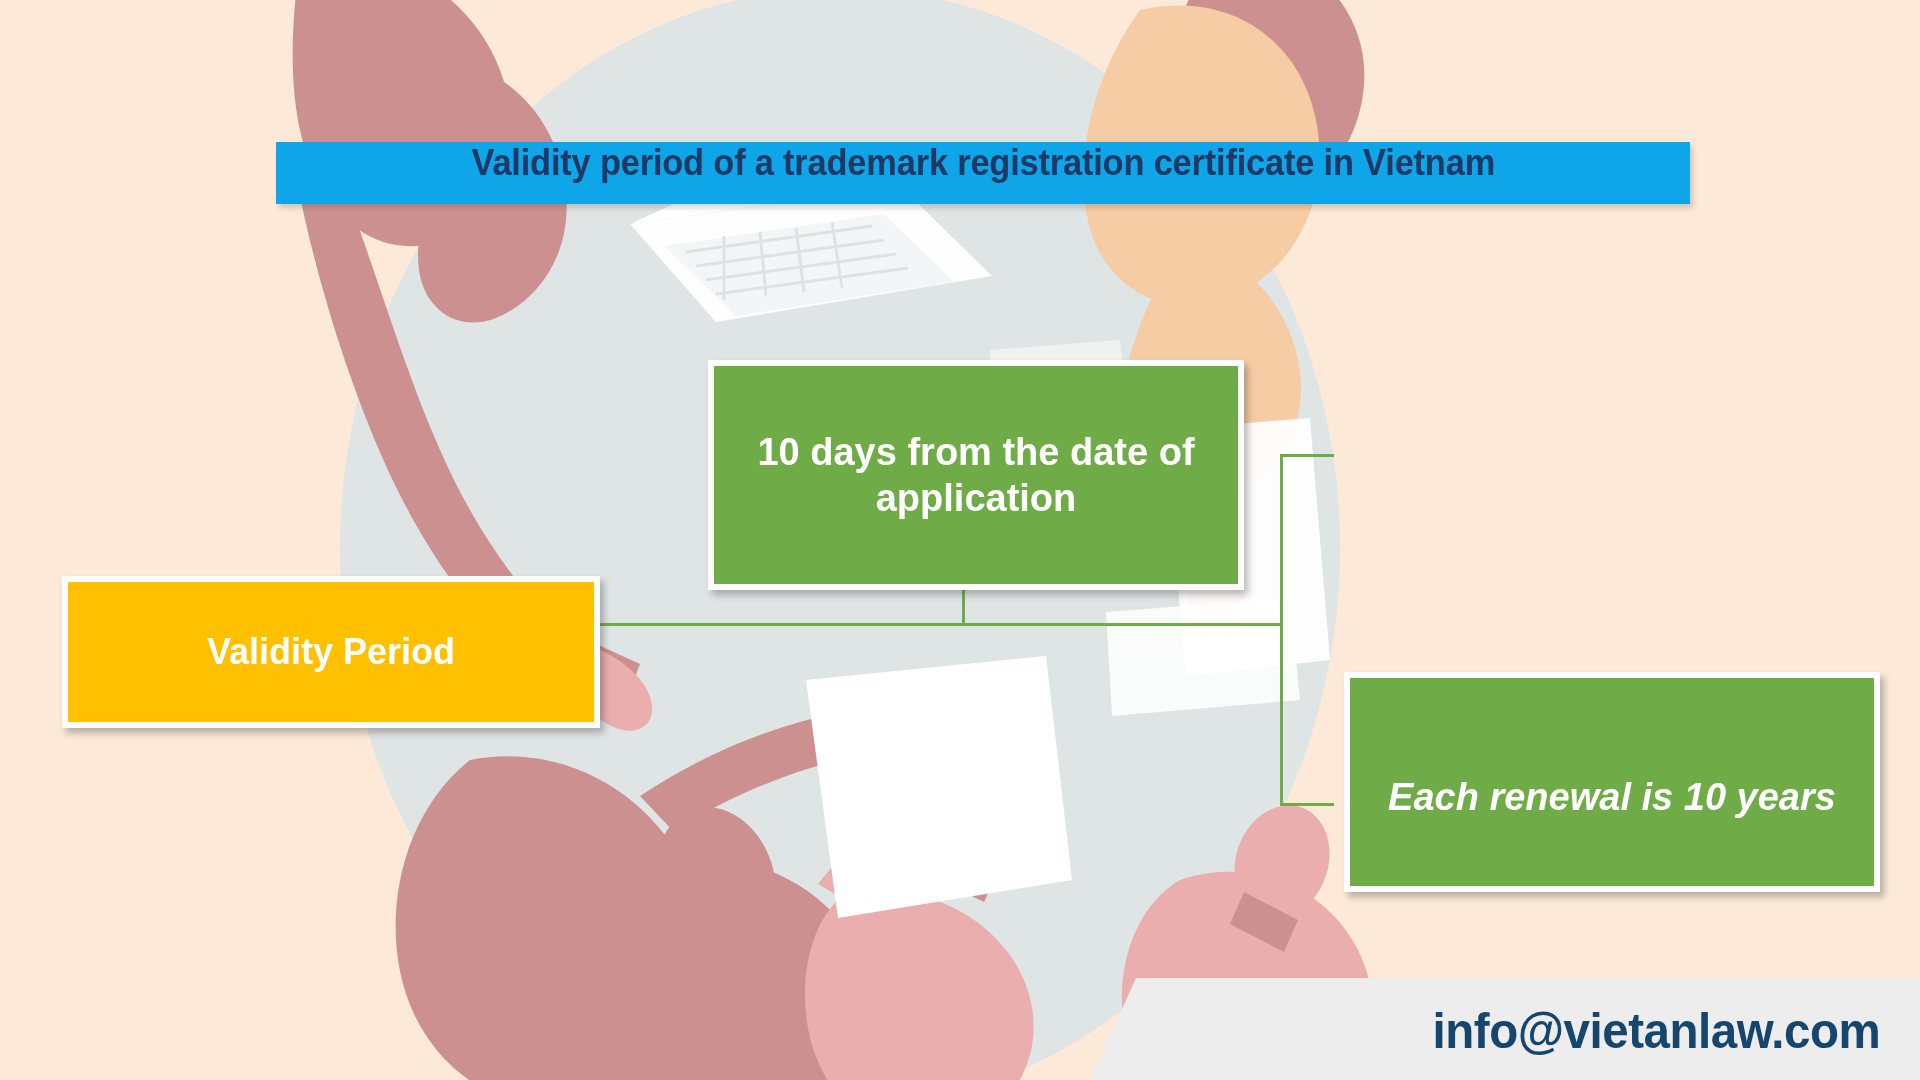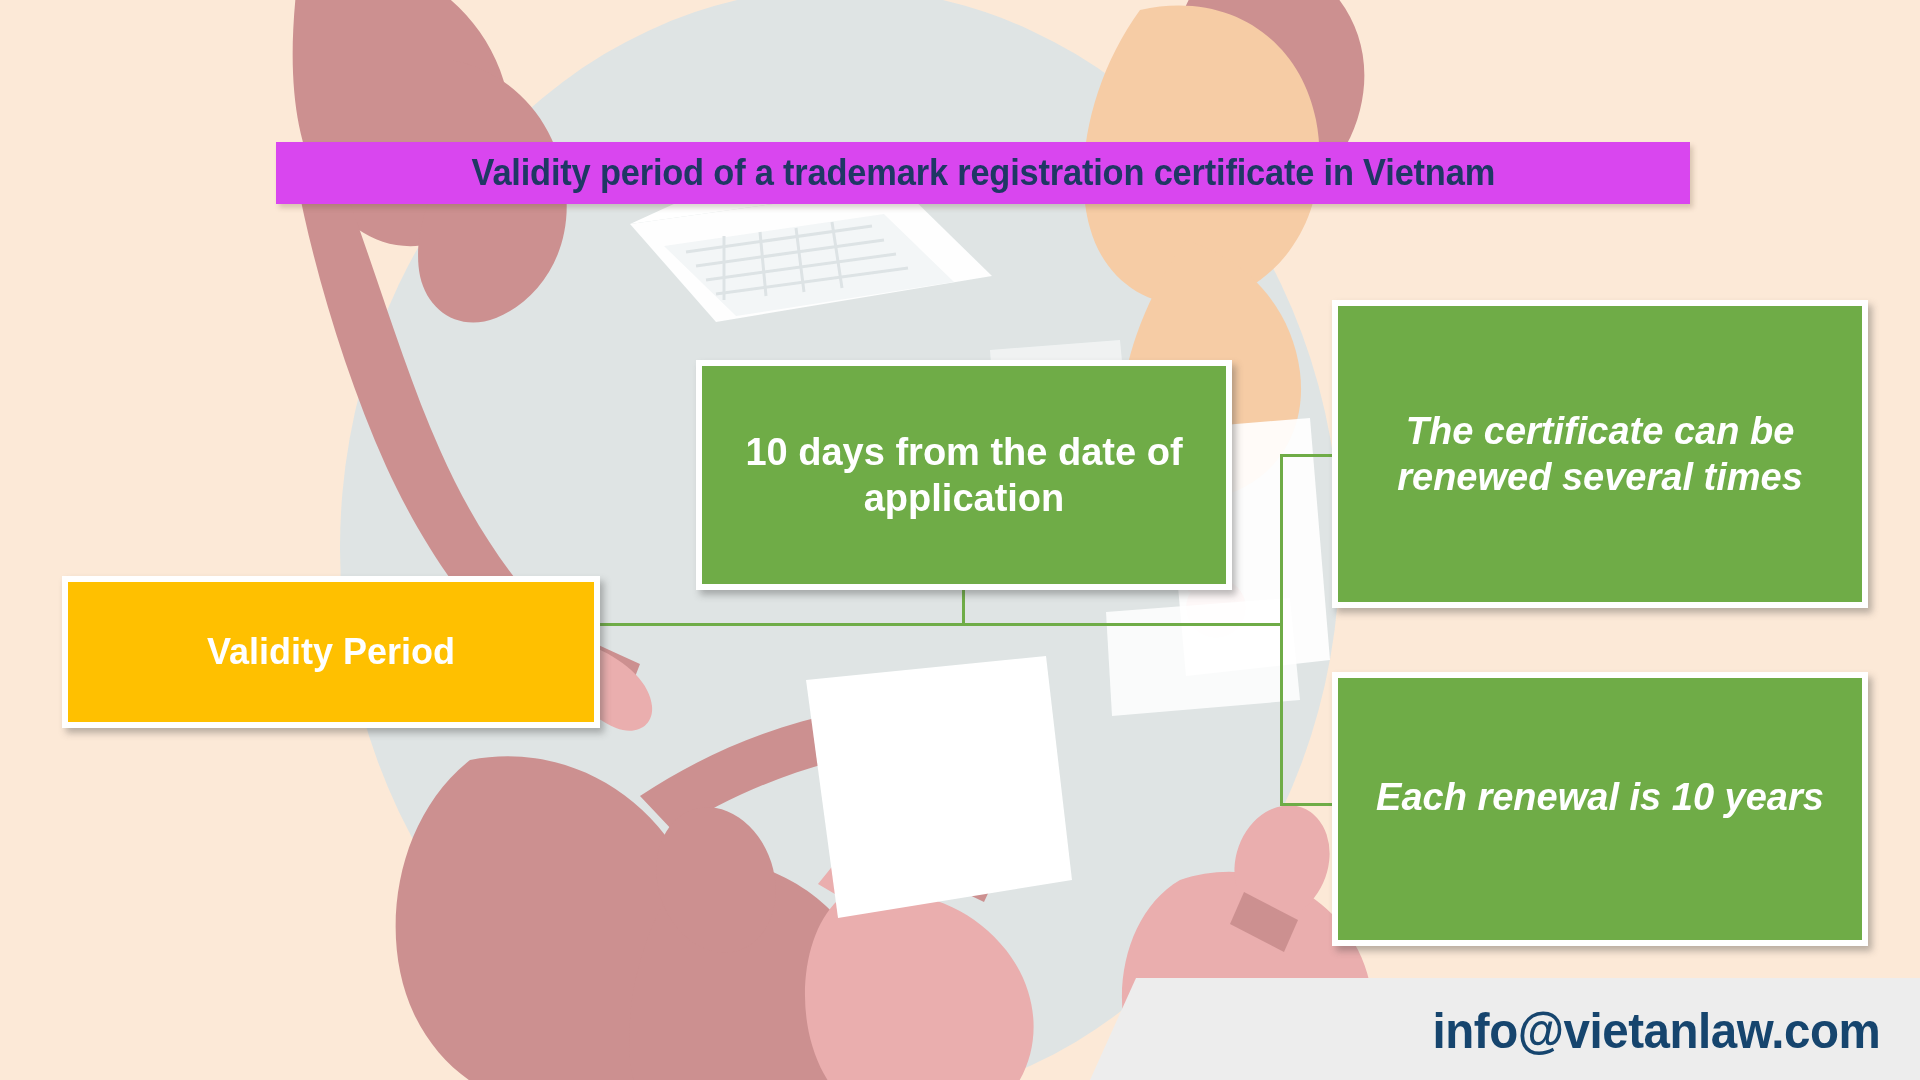--- a/index.html
+++ b/index.html
@@ -20,23 +20,22 @@
   .bg-layer { position: absolute; inset: 0; overflow: hidden; }
   .bg-svg { position: absolute; top: 0; left: 0; width: 1920px; height: 1080px; display:block; }
 
   
   .title-banner {
     position: absolute;
     left: 276px;
     top: 142px;
     width: 1414px;
     height: 62px;
-    background: #d946ef;
+    background: #0ea5e9;
     display: flex;
-    align-items: center;
     justify-content: center;
     box-shadow: 3px 4px 5px rgba(90,70,40,0.22);
   }
   .title-text {
     color: #1F3864;
     font-size: 37px;
     font-weight: bold;
     letter-spacing: -0.2px;
     white-space: nowrap;
     transform: scaleX(0.93);
@@ -56,38 +55,38 @@
     border: 6px solid #FFFFFF;
     box-sizing: border-box;
     display: flex;
     align-items: center;
     justify-content: center;
     text-align: center;
     color: #FFFFFF;
     box-shadow: 4px 5px 7px rgba(60,60,60,0.35);
   }
   .node-orange { background: #FFC000; }
-  .node-green  { background: #6FAC47; }
+  .node-green  { background: #6FAC47; margin-left: 12px; }
 
   .node-label {
     font-weight: bold;
     line-height: 1.22;
     padding: 0 18px;
   }
 
   #node-root      { left: 62px;  top: 548px; width: 538px;  height: 152px; margin-top: 28px; }
   #node-root .node-label { font-size: 36px; }
 
   #node-days      { left: 696px; top: 360px; width: 536px;  height: 230px; }
   #node-days .node-label { font-size: 38px; }
 
   #node-renewable { left: 1332px; top: 300px; width: 536px; height: 308px; }
   #node-renewable .node-label { font-size: 38px; font-style: italic; }
 
-  #node-term      { left: 1332px; top: 672px; width: 536px; height: 274px; }
+  #node-term      { left: 1332px; top: 672px; width: 536px; height: 220px; }
   #node-term .node-label { font-size: 38px; font-style: italic; }
   #node-term { align-items: flex-start; padding-top: 96px; }
 
   
   .footer-panel {
     position: absolute;
     left: 1090px;
     top: 978px;
     width: 830px;
     height: 102px;
@@ -243,23 +242,20 @@
   </div>
 
   <div class="node node-orange" id="node-root">
     <span class="node-label">Validity Period</span>
   </div>
 
   <div class="node node-green" id="node-days">
     <span class="node-label">10 days from the date of application</span>
   </div>
 
-  <div class="node node-green" id="node-renewable">
-    <span class="node-label">The certificate can be renewed several times</span>
-  </div>
 
   <div class="node node-green" id="node-term">
     <span class="node-label">Each renewal is 10 years</span>
   </div>
 
   <div class="footer-panel"></div>
   <div class="footer-email">info@vietanlaw.com</div>
 
 </div>
 

